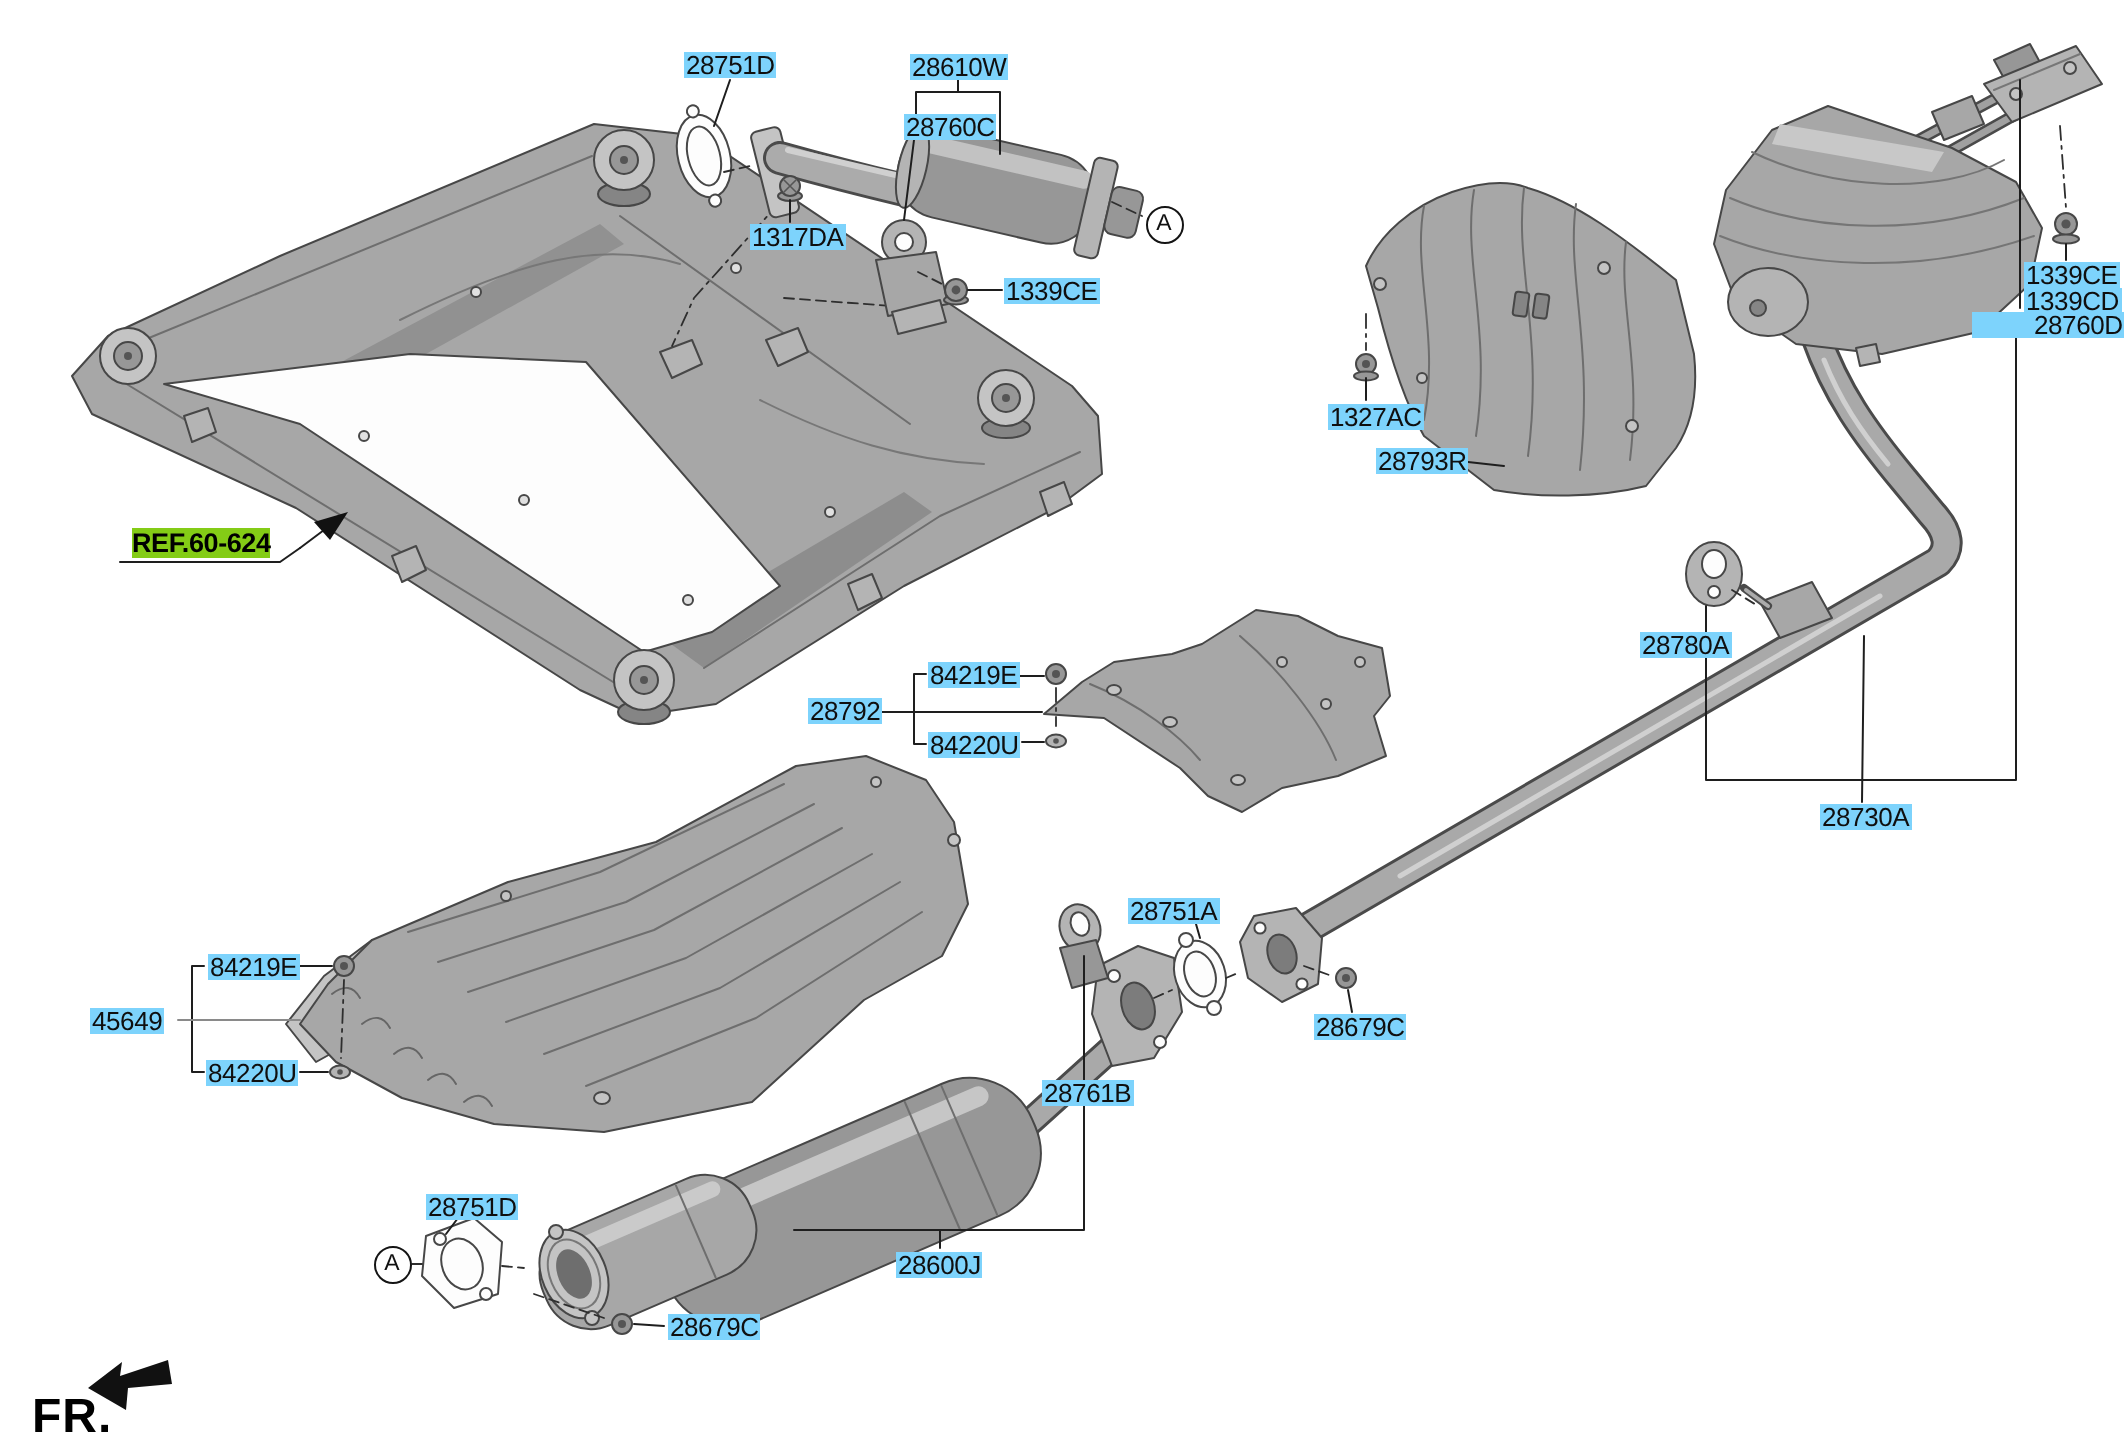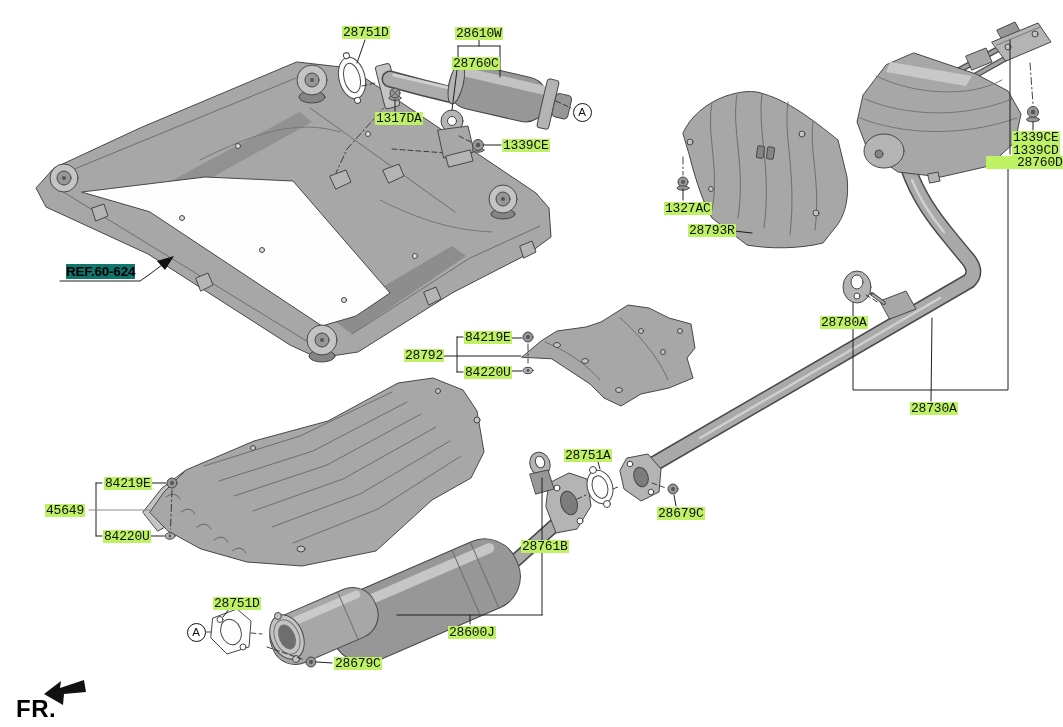--- a/index.html
+++ b/index.html
@@ -7,25 +7,25 @@
   #stage{position:absolute;left:0;top:0;width:1063px;height:727px;}
   svg#diagram{position:absolute;left:0;top:0;}
   .f0{fill:#fdfdfd;} .f1{fill:#c4c4c4;} .f2{fill:#b4b4b4;} .f3{fill:#a7a7a7;}
   .f4{fill:#979797;} .f5{fill:#858585;}
   .ln{stroke:#1e1e1e;stroke-width:1;fill:none;}
   .lngray{stroke:#8a8a8a;stroke-width:1;fill:none;}
   .dash{stroke:#2e2e2e;stroke-width:0.9;fill:none;stroke-dasharray:5 3;}
   .dashdot{stroke:#2e2e2e;stroke-width:0.9;fill:none;stroke-dasharray:7 3 1.5 3;}
   .rib{stroke:#6e6e6e;stroke-width:1;fill:none;}
   #label-layer{position:absolute;left:0;top:0;width:100%;height:100%;font-family:"Liberation Sans",sans-serif;}
-  .part-label{position:absolute;font-size:13px;line-height:13px;color:#0f0f0f;background:#bef264;
-    padding:0 1px;white-space:nowrap;letter-spacing:-0.2px;cursor:pointer;font-family:Liberation Mono, monospace;}
+  .part-label{position:absolute;font-size:13px;line-height:13px;color:#0f0f0f;background:#7dd3fc;
+    padding:0 1px;white-space:nowrap;letter-spacing:-0.2px;cursor:pointer;}
   .marker{position:absolute;width:19px;height:19px;border:1.4px solid #141414;border-radius:50%;
     background:#fff;display:flex;align-items:center;justify-content:center;font-size:11.5px;color:#111;box-sizing:border-box;}
-  .ref-label{position:absolute;font-size:13.5px;font-weight:bold;color:#000;background:#0f766e;
+  .ref-label{position:absolute;font-size:13.5px;font-weight:bold;color:#000;background:#84cc16;
     letter-spacing:-0.2px;cursor:pointer;}
   .fr-label{position:absolute;font-size:24px;font-weight:bold;color:#000;letter-spacing:0.5px;}
 </style>
 </head>
 <body>
 
 <div id="stage">
 
 <svg id="diagram" width="1063" height="727" viewBox="0 0 1063 727">
   <g stroke="#474747" stroke-width="1" fill="none" stroke-linejoin="round" stroke-linecap="round">

